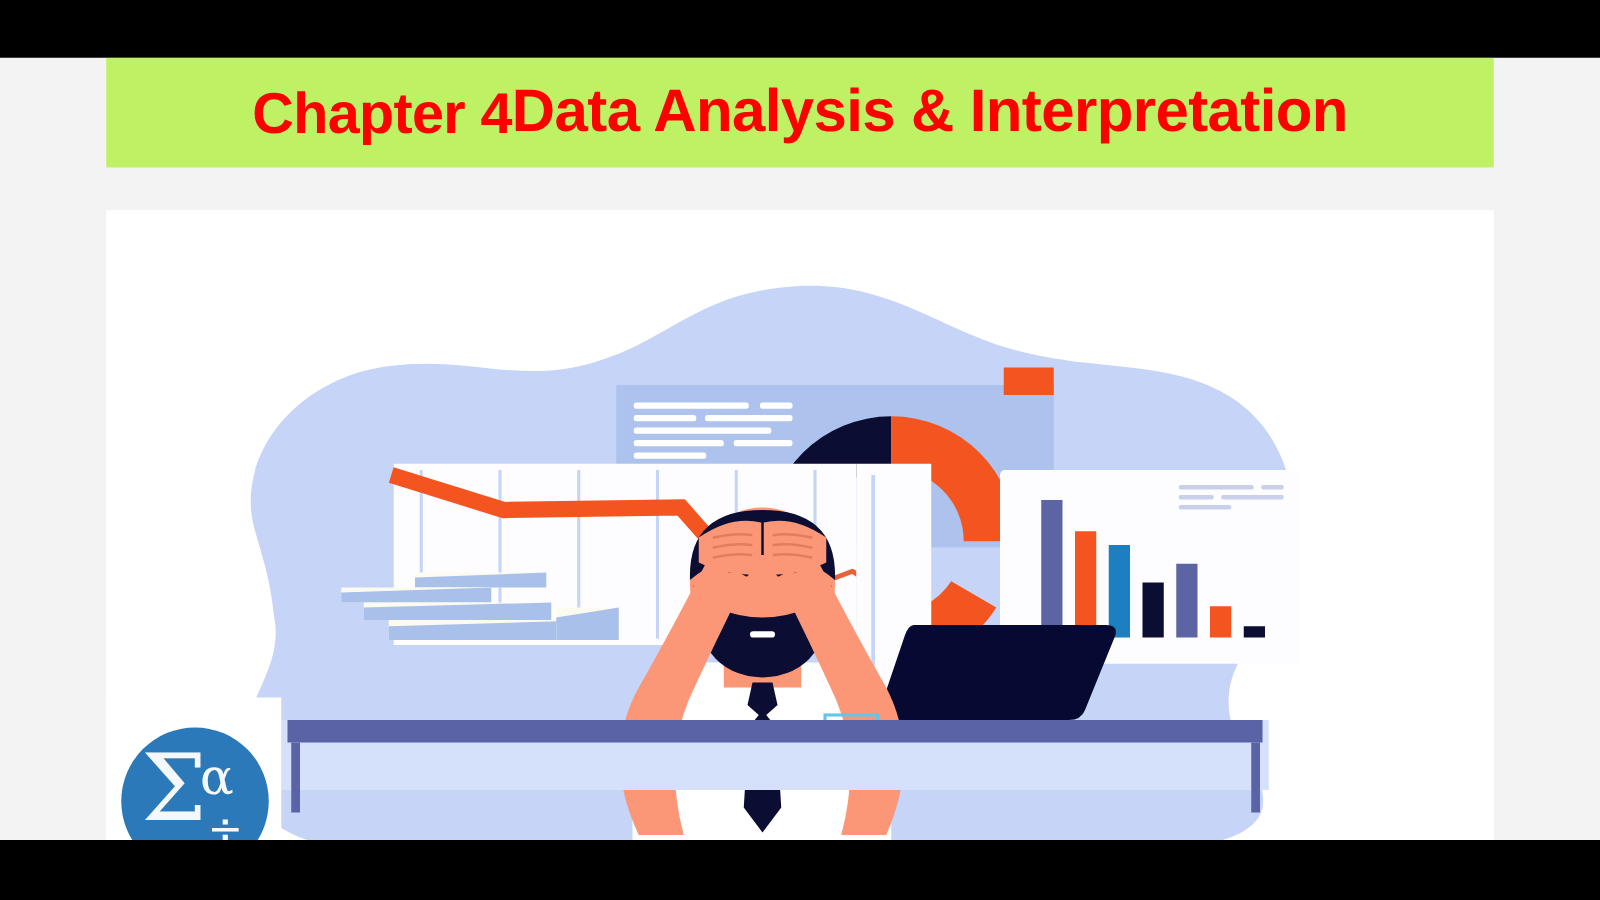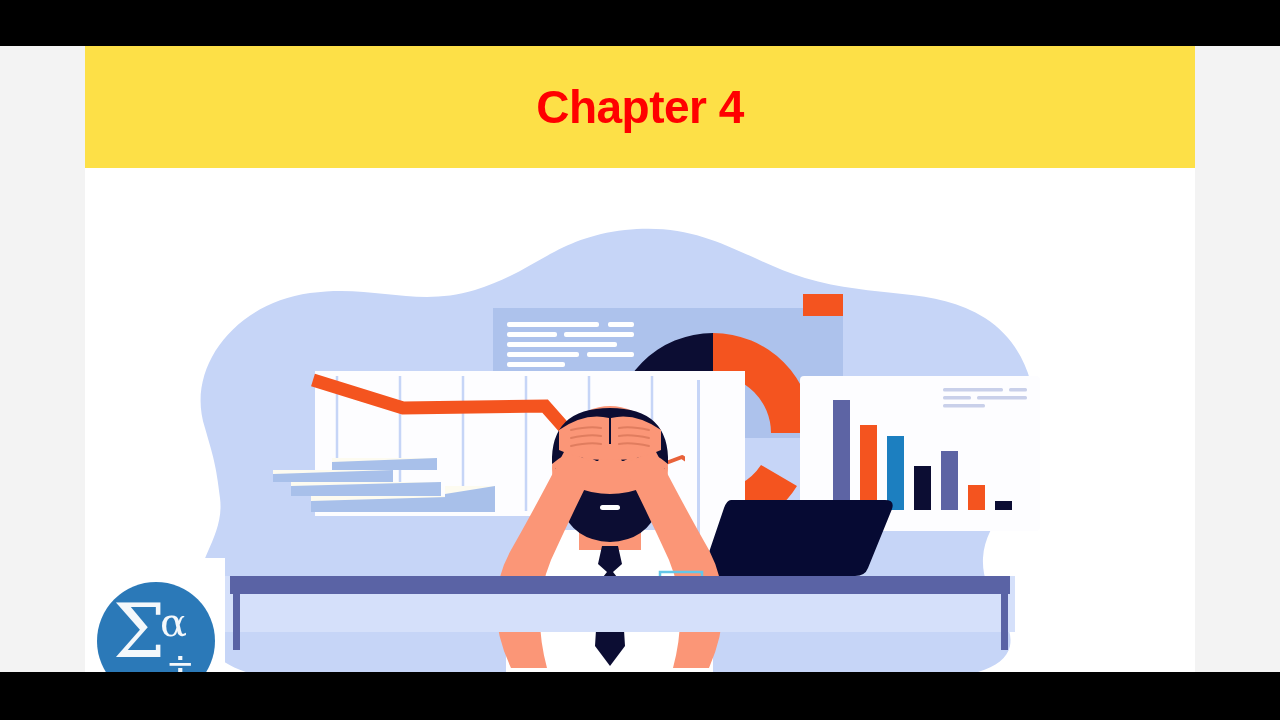--- a/index.html
+++ b/index.html
@@ -43,22 +43,22 @@
     left: 0; top: 46px;
     width: 1280px; height: 626px;
     background: #f3f3f3;
     overflow: hidden;
   }
 
   
   .title-banner {
     position: absolute;
     left: 85px; top: 0px;
-    width: 1110px; height: 122px;
-    background: #fde047;
+    width: 1110px; height: 88px;
+    background: #bef264;
     display: flex;
     align-items: center;
     justify-content: center;
     z-index: 10;
   }
   .title-line {
     color: #ff0000;
     font-family: "Liberation Sans", sans-serif;
     font-weight: bold;
     line-height: 1.02;
@@ -134,20 +134,21 @@
 <body>
 
 <div class="video-frame">
 
   <div class="letterbox-top"></div>
 
   <div class="slide">
 
     <div class="title-banner">
       <div class="title-line title-line-1">Chapter 4</div>
+      <div class="title-line title-line-2">Data Analysis &amp; Interpretation</div>
     </div>
 
     <div class="canvas">
       <svg class="illustration" viewBox="0 0 1110 504" preserveAspectRatio="none">
 
         <path d="M 120 260
                  C 100 200, 150 135, 225 125
                  C 290 116, 330 140, 390 122
                  C 450 104, 470 70, 540 62
                  C 620 53, 660 92, 720 110

